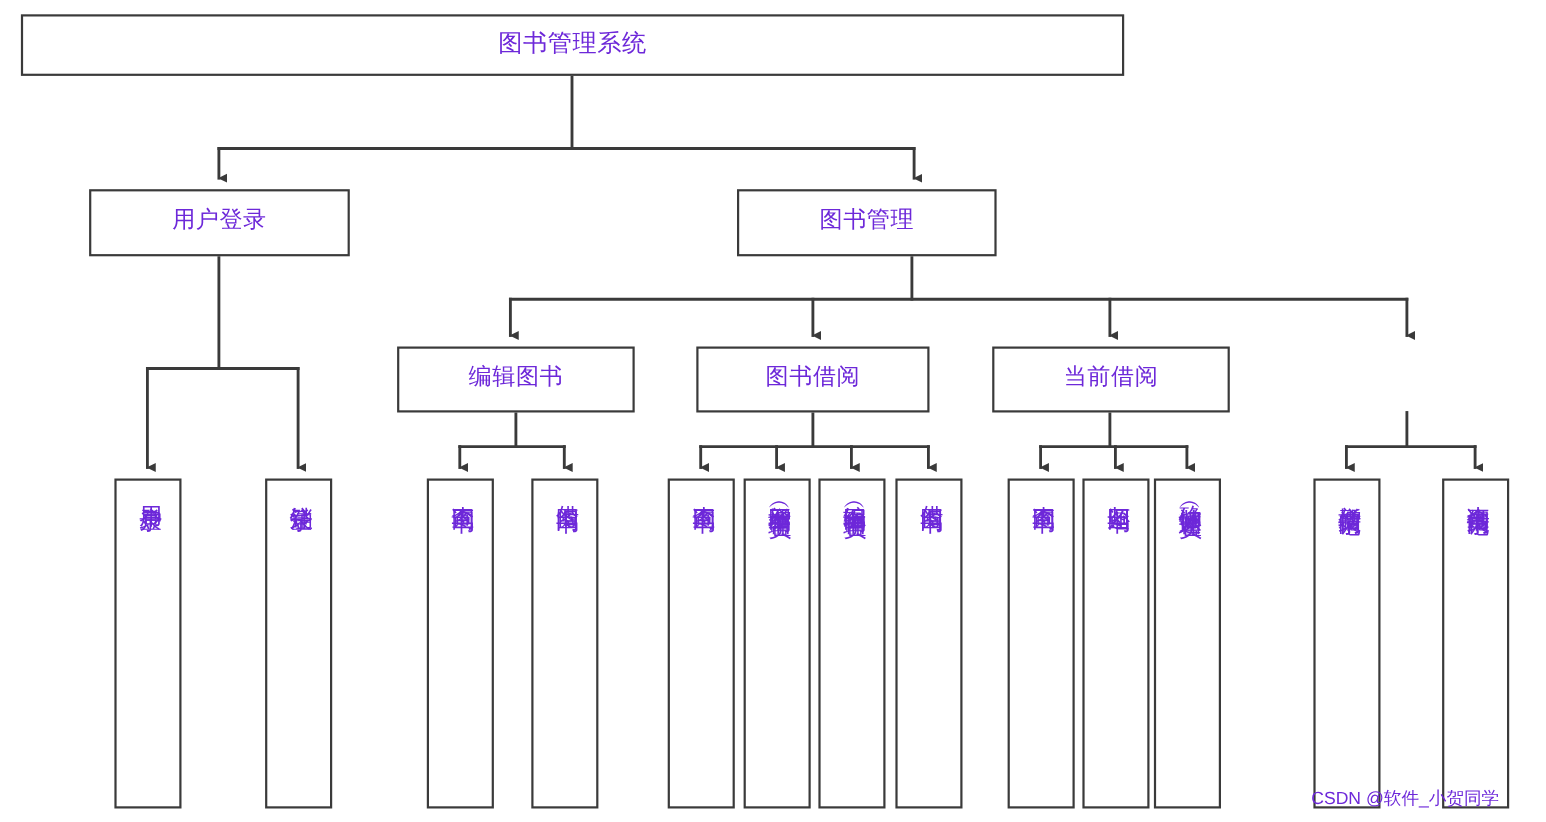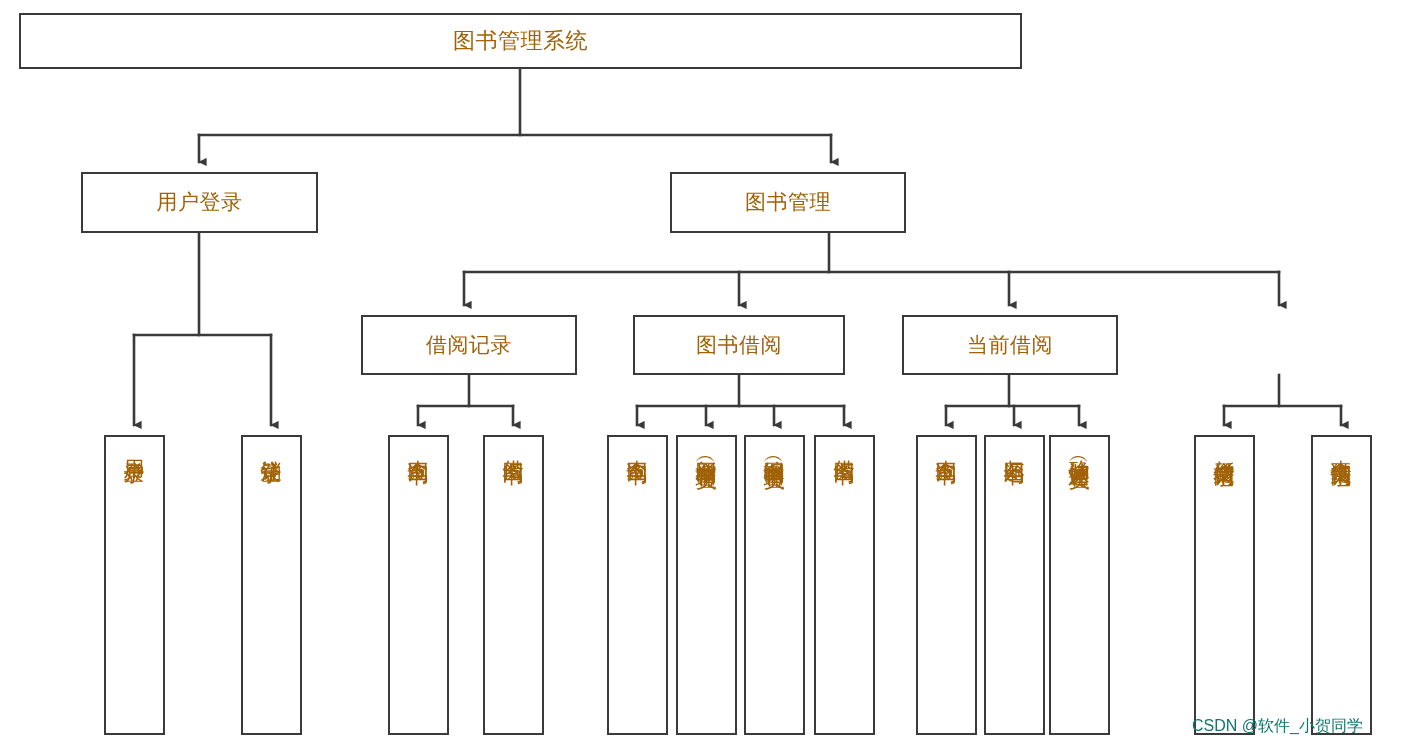--- a/index.html
+++ b/index.html
@@ -23,25 +23,26 @@
     top: 0;
     width: 1405px;
     height: 747px;
     pointer-events: none;
   }
   .node {
     position: absolute;
     box-sizing: border-box;
     border: 2px solid #3a3a3a;
     background: #ffffff;
-    color: #a16207;
+    color: #6d28d9;
     display: flex;
     align-items: center;
     justify-content: center;
     z-index: 2;
+    font-family: Liberation Mono, monospace;
   }
   .node .lbl {
     display: block;
     line-height: 1.05;
     white-space: nowrap;
   }
   
   .node.h .lbl {
     font-size: 21px;
     letter-spacing: 0.5px;
@@ -61,21 +62,21 @@
     font-size: 21px;
     letter-spacing: 1.5px;
     line-height: 1;
     white-space: nowrap;
   }
   .watermark {
     position: absolute;
     left: 1192px;
     top: 716px;
     font-size: 16px;
-    color: #0f766e;
+    color: #6d28d9;
     white-space: nowrap;
     z-index: 3;
   }
 </style>
 </head>
 <body>
 
 <div id="canvas">
 
   <svg class="wires" viewBox="0 0 1405 747">
@@ -133,21 +134,21 @@
   </div>
 
   <div class="node h" style="left:81px; top:172px; width:237px; height:61px;">
     <span class="lbl">用户登录</span>
   </div>
   <div class="node h" style="left:670px; top:172px; width:236px; height:61px;">
     <span class="lbl">图书管理</span>
   </div>
 
   <div class="node h" style="left:361px; top:315px; width:216px; height:60px;">
-    <span class="lbl">借阅记录</span>
+    <span class="lbl">编辑图书</span>
   </div>
   <div class="node h" style="left:633px; top:315px; width:212px; height:60px;">
     <span class="lbl">图书借阅</span>
   </div>
   <div class="node h" style="left:902px; top:315px; width:216px; height:60px;">
     <span class="lbl">当前借阅</span>
   </div>
 
   <div class="node v" style="left:104px; top:435px; width:61px; height:300px;">
     <span class="lbl">用户登录</span>

